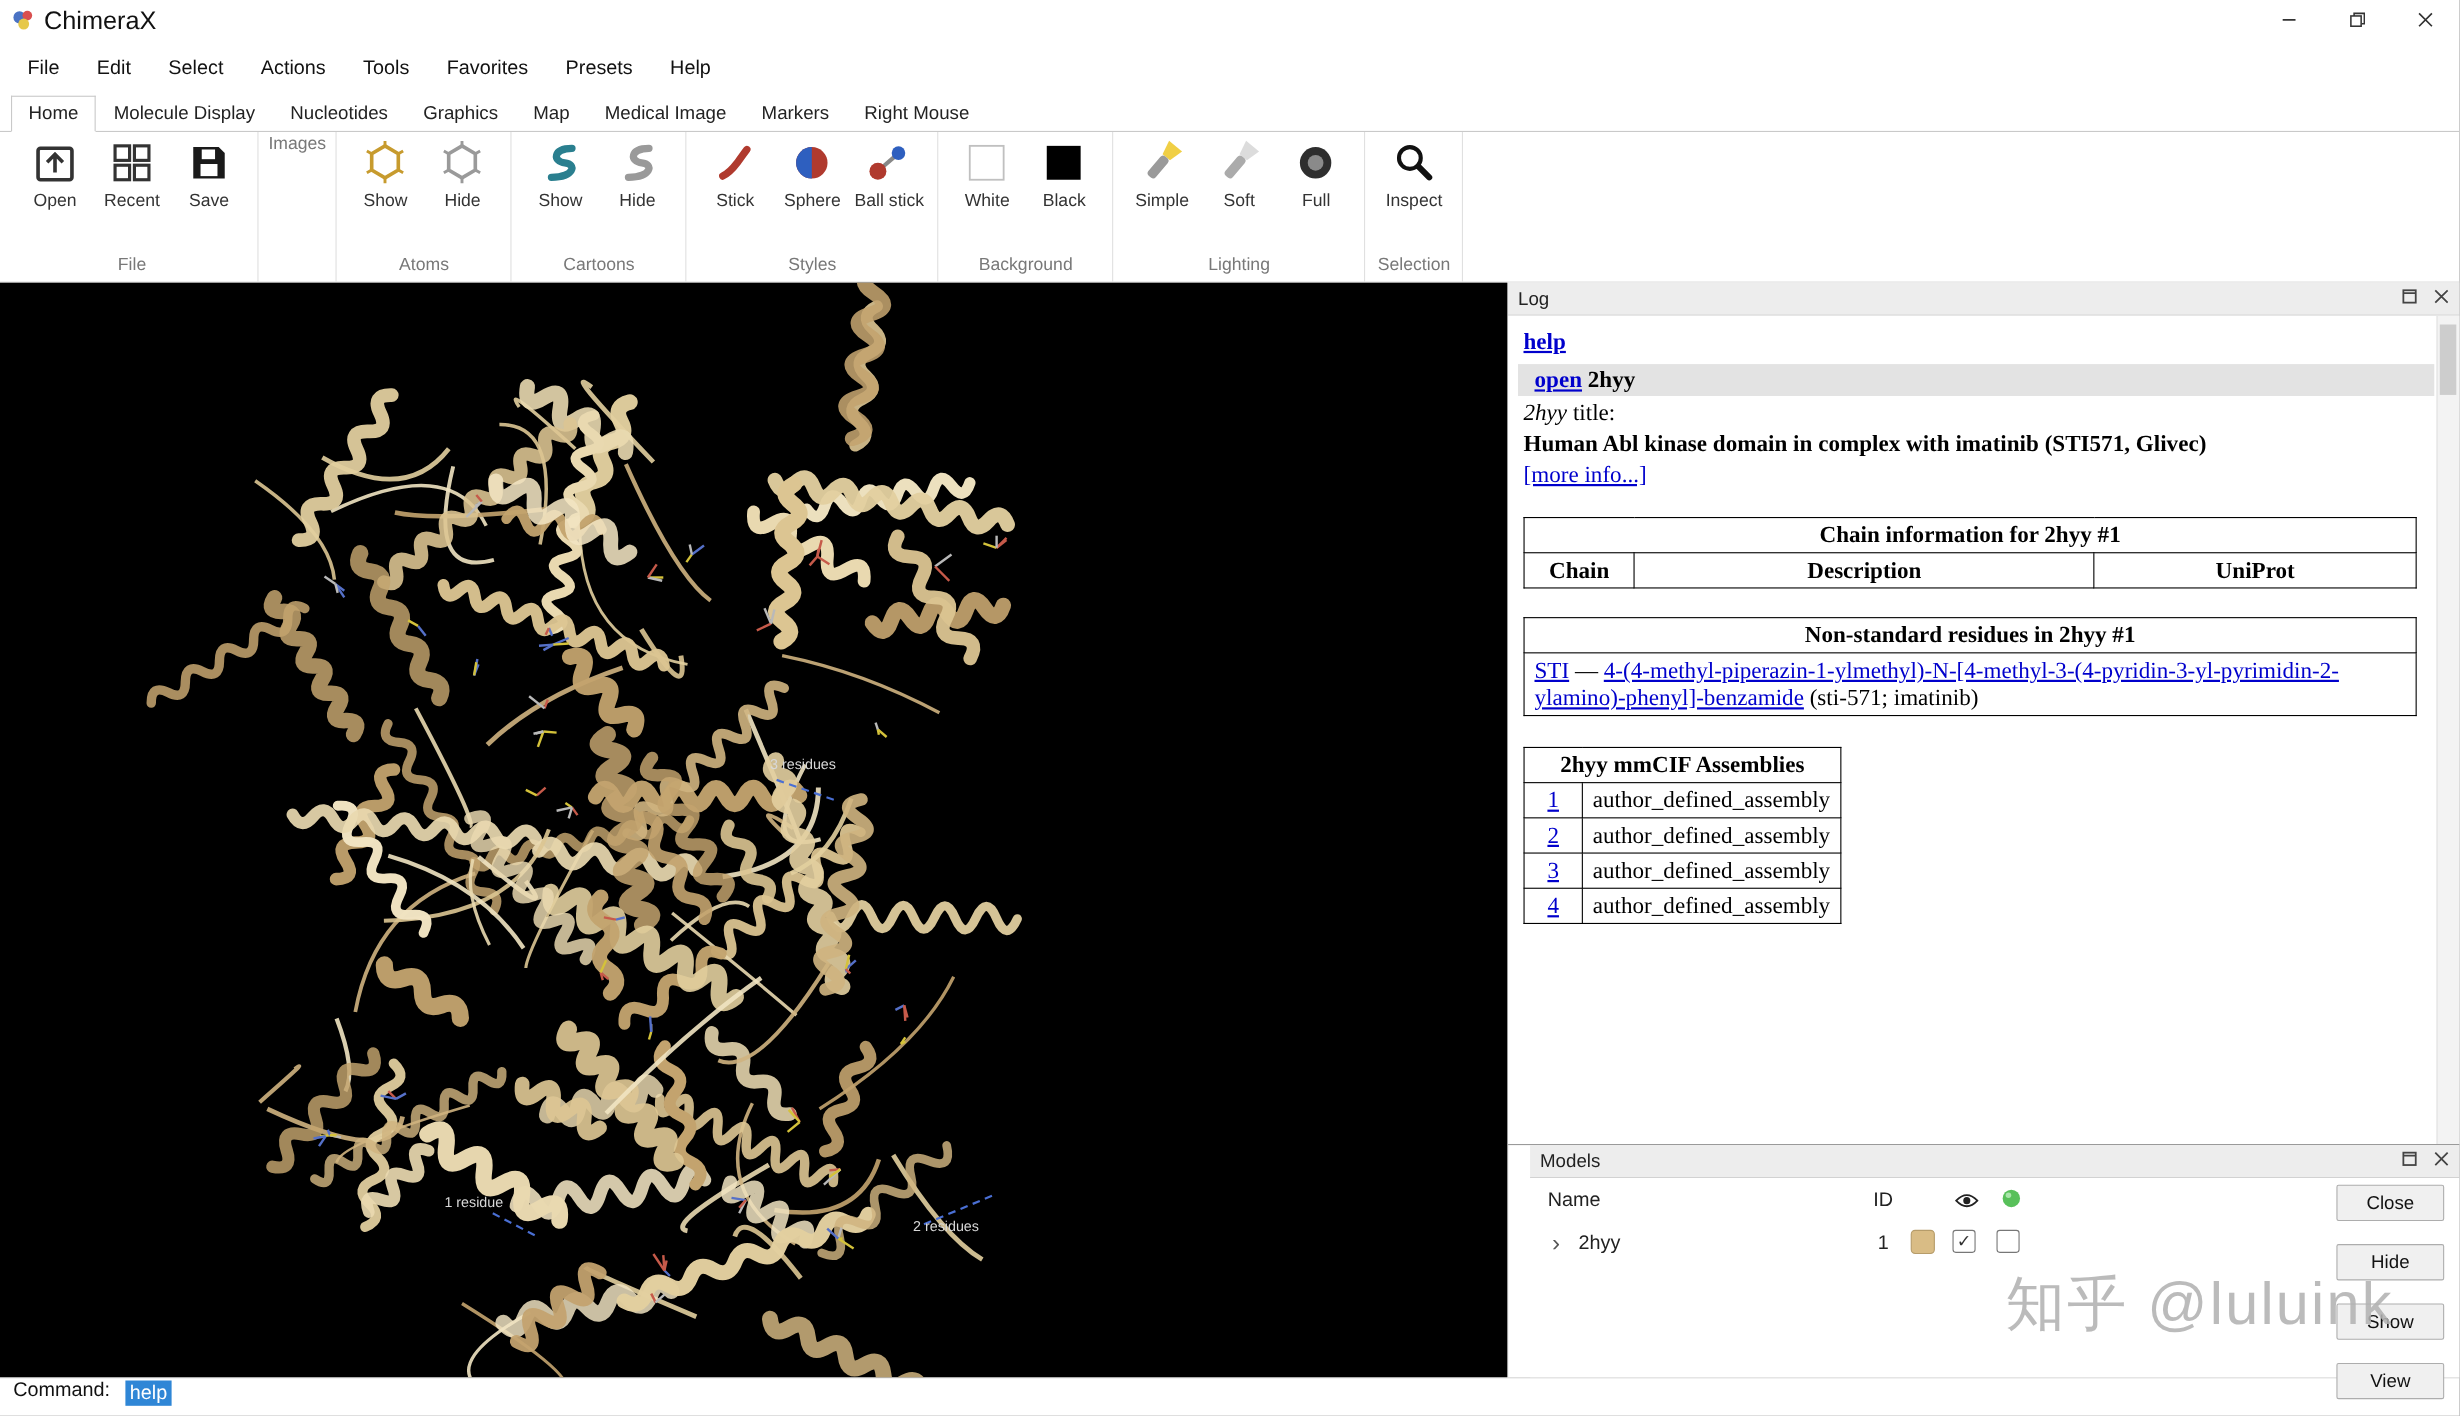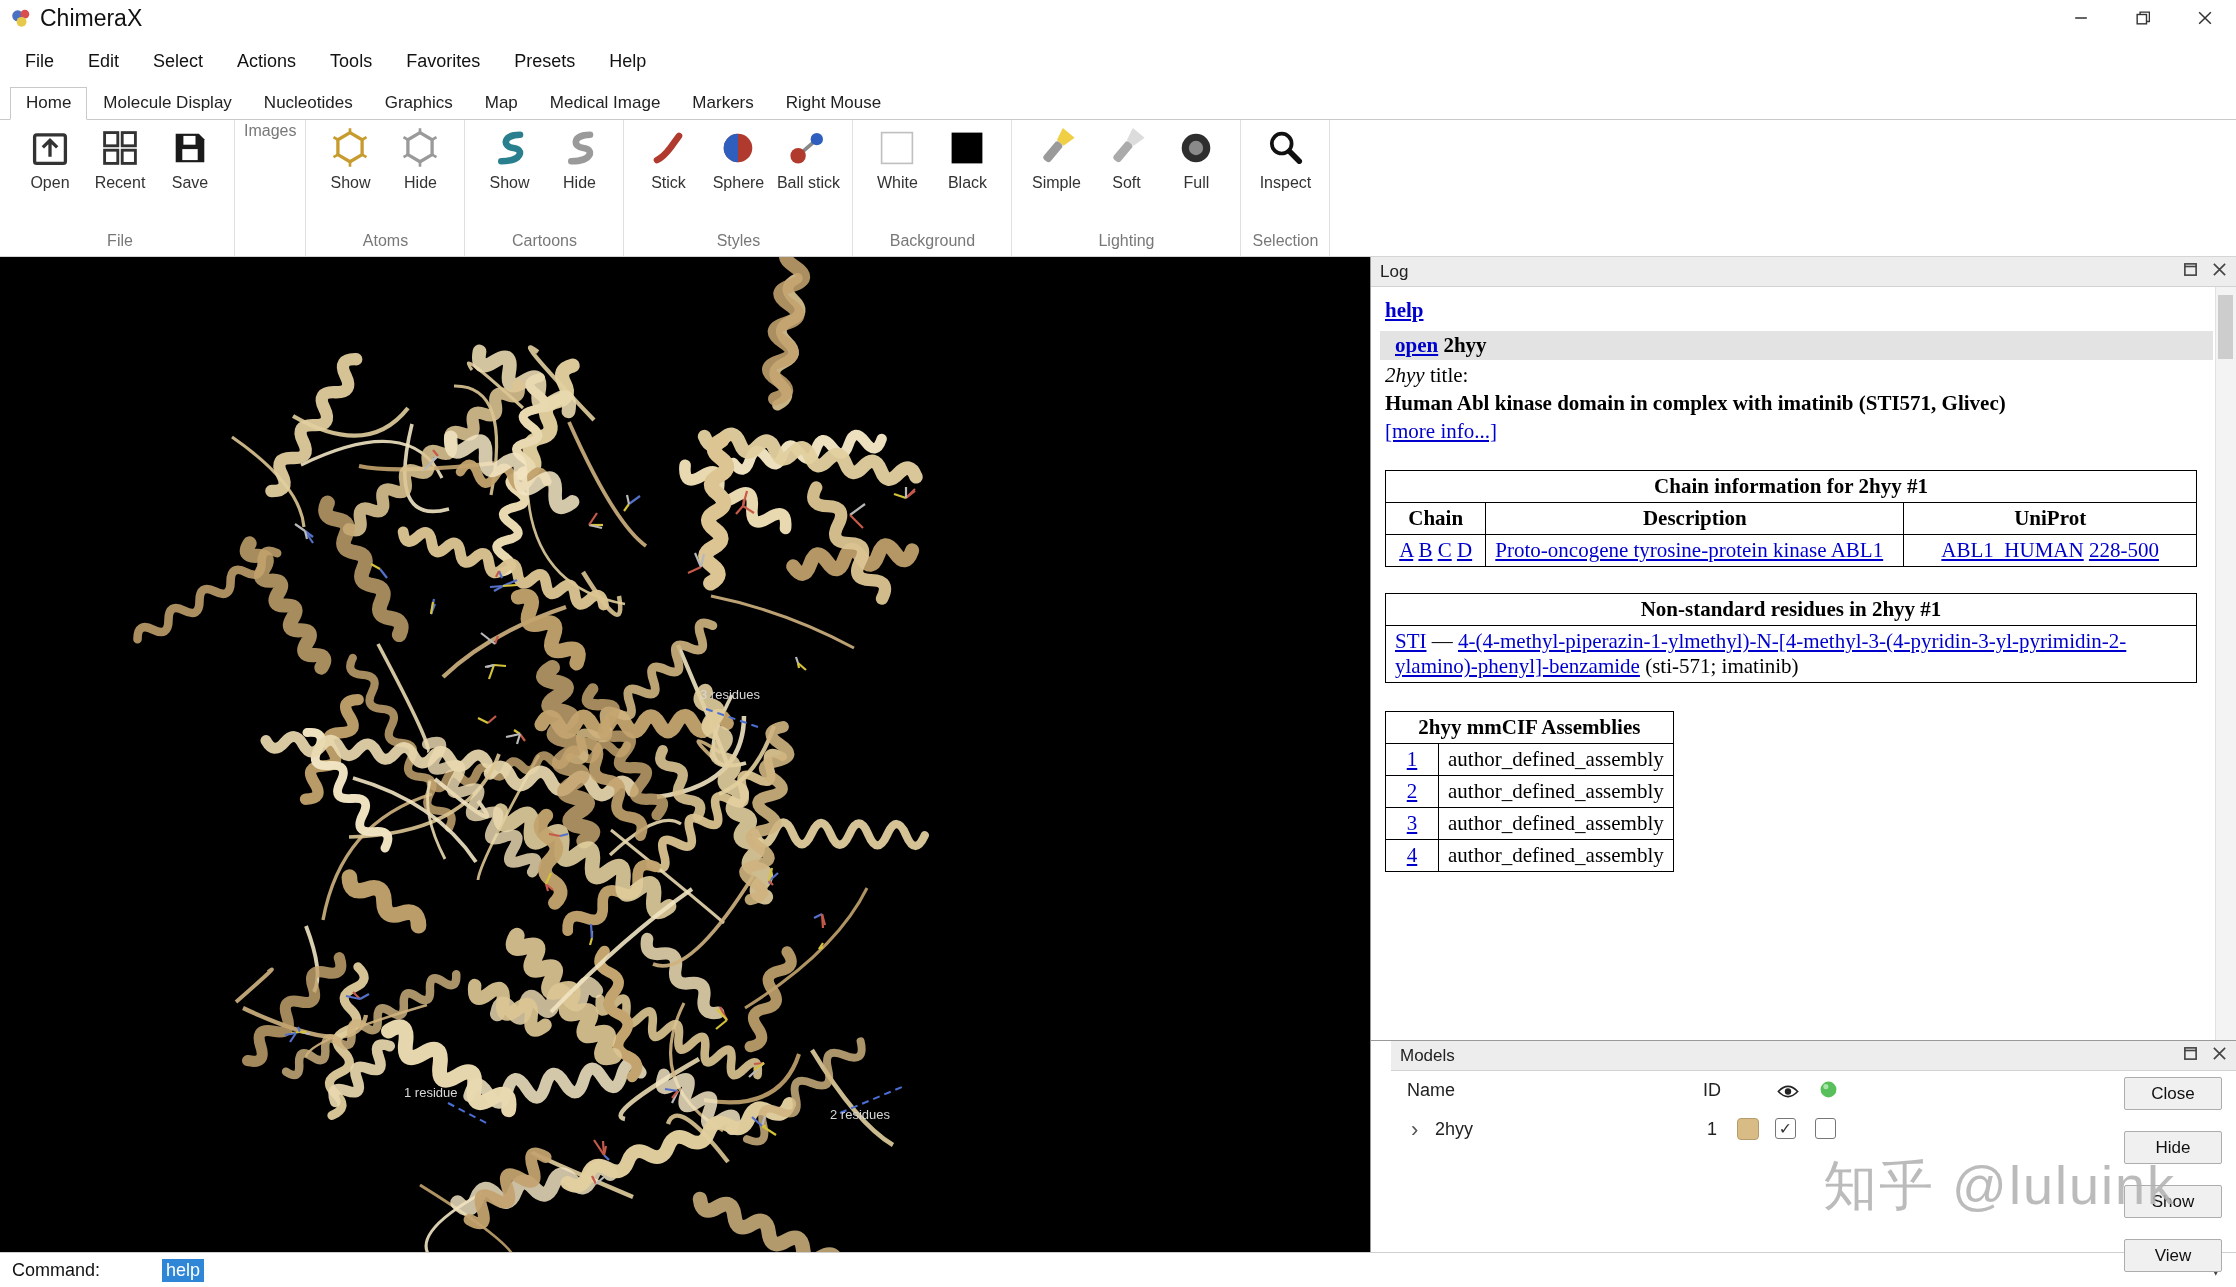--- a/index.html
+++ b/index.html
@@ -75,22 +75,22 @@
   .m-row{top:48px;color:#222;}
   .expander{color:#555;font-size:22px;line-height:1;}
   .swatch{width:22px;height:22px;border-radius:4px;background:#d9bc85;border:1px solid #b69c6a;box-sizing:border-box;}
   .chk{width:21px;height:21px;border:1.5px solid #777;border-radius:3px;box-sizing:border-box;
        display:flex;align-items:center;justify-content:center;font-size:16px;color:#333;background:#fff;}
   .mbtn{width:96px;height:31px;background:#f0f0f0;border:1px solid #adadad;border-radius:2px;
         font-size:17px;display:flex;align-items:center;justify-content:center;margin-bottom:21px;color:#111;}
   .mbtn-col{position:absolute;right:14px;top:6px;display:flex;flex-direction:column;}
 
   
-  .commandbar{height:35px;border-top:1px solid #cfcfcf;display:flex;align-items:center;
-              padding:0 12px;font-size:18px;background:#fff;box-sizing:border-box;gap:48px;}
+  .commandbar{height:35px;border-top:1px solid #cfcfcf;display:flex;align-items:flex-start;
+              padding:0 12px;font-size:18px;background:#fff;box-sizing:border-box;}
   .cmd-label{margin-right:14px;}
   .cmd-input{flex:1;height:26px;display:flex;align-items:center;}
   .cmd-sel{background:#2f86d6;color:#fff;padding:1px 4px;}
   .cmd-chevron{color:#444;font-size:17px;padding:0 4px;}
 
   
   .watermark{position:absolute;right:60px;top:1150px;font-size:54px;letter-spacing:2px;
              color:rgba(178,178,178,0.88);font-weight:500;pointer-events:none;z-index:50;white-space:nowrap;}
 </style>
 </head>
@@ -589,35 +589,20 @@
               </colgroup>
             <tbody>
                 <tr>
                   <td class="tbl-title" colspan="3">Chain information for 2hyy #1</td>
                 </tr>
             <tr>
               <th>Chain</th>
               <th>Description</th>
               <th>UniProt</th>
             </tr>
-            <tr>
-              <td class="td-chain">
-                <a>A</a>
-                <a>B</a>
-                <a>C</a>
-                <a>D</a>
-              </td>
-              <td>
-                <a>Proto-oncogene tyrosine-protein kinase ABL1</a>
-              </td>
-              <td class="td-uni">
-                <a>ABL1_HUMAN</a>
-                <a>228-500</a>
-              </td>
-            </tr>
           </tbody>
             </table>
 
           <table class="nonstd-table">
             <tbody>
                 <tr>
                   <td class="tbl-title">Non-standard residues in 2hyy #1</td>
                 </tr>
             <tr>
                   <td>

